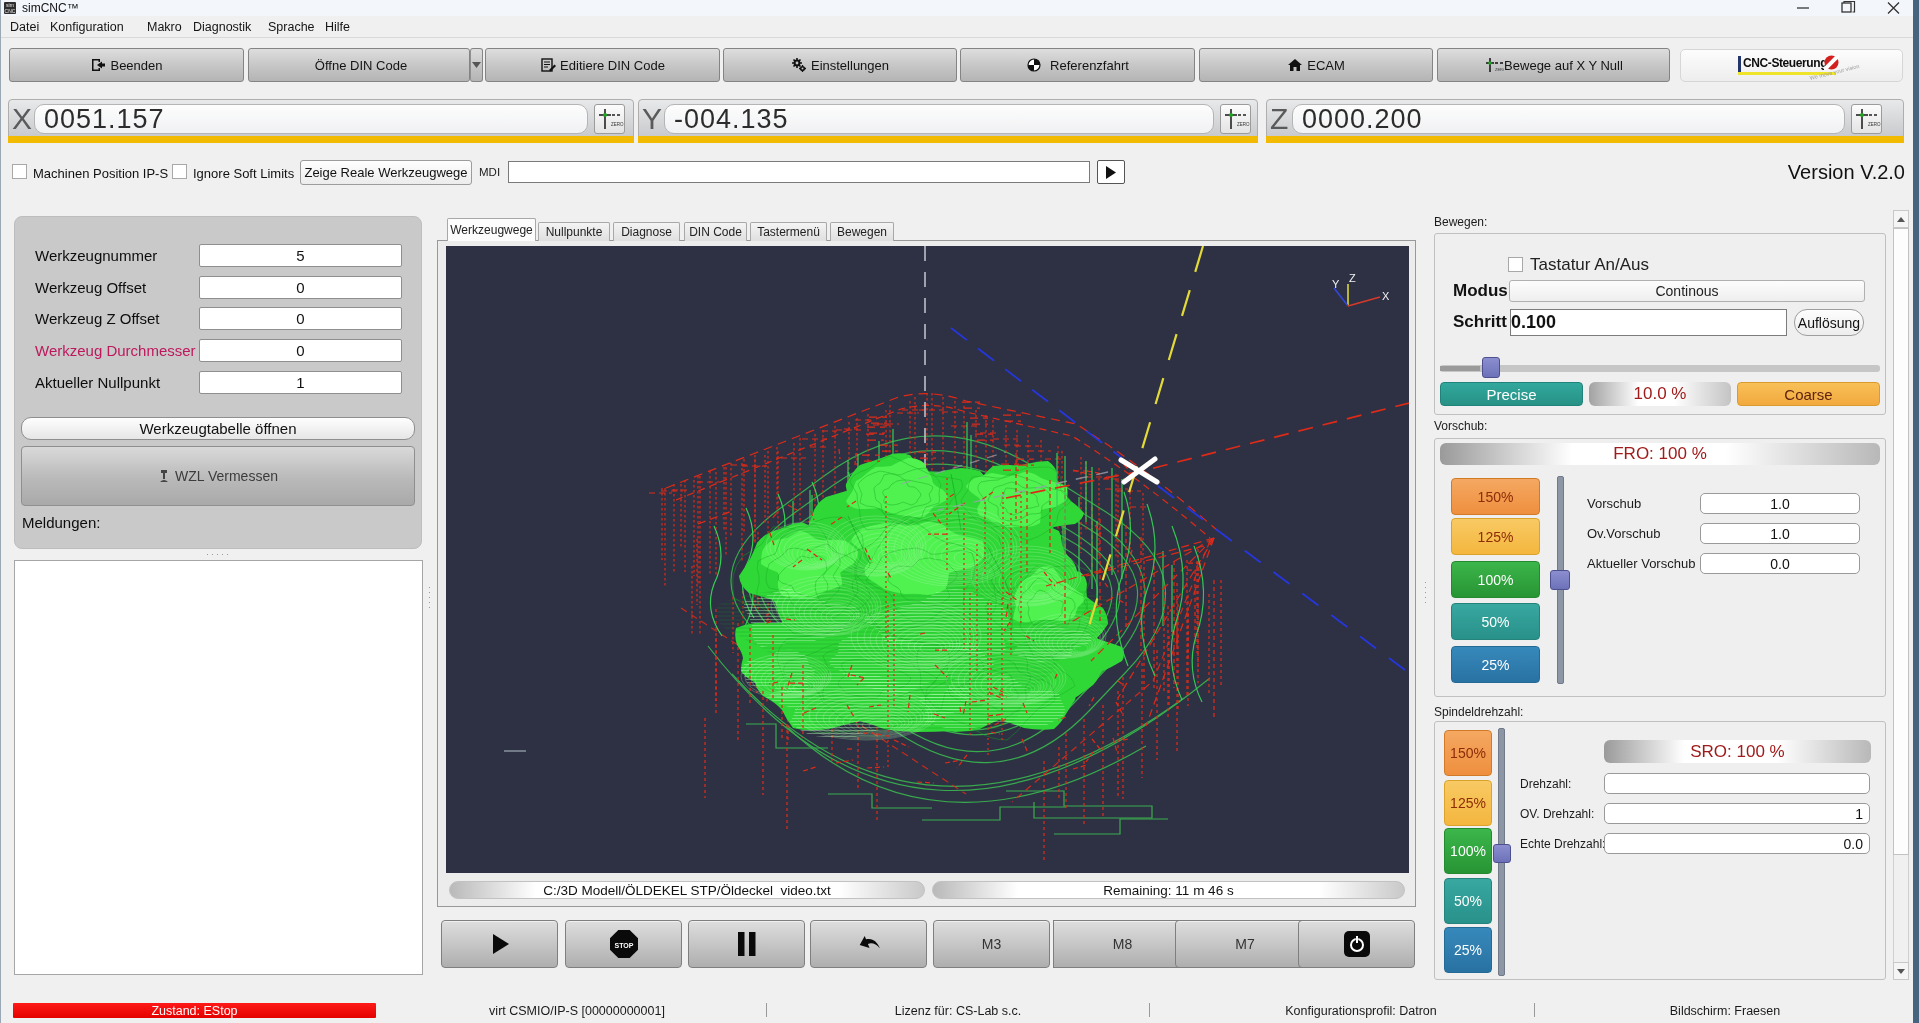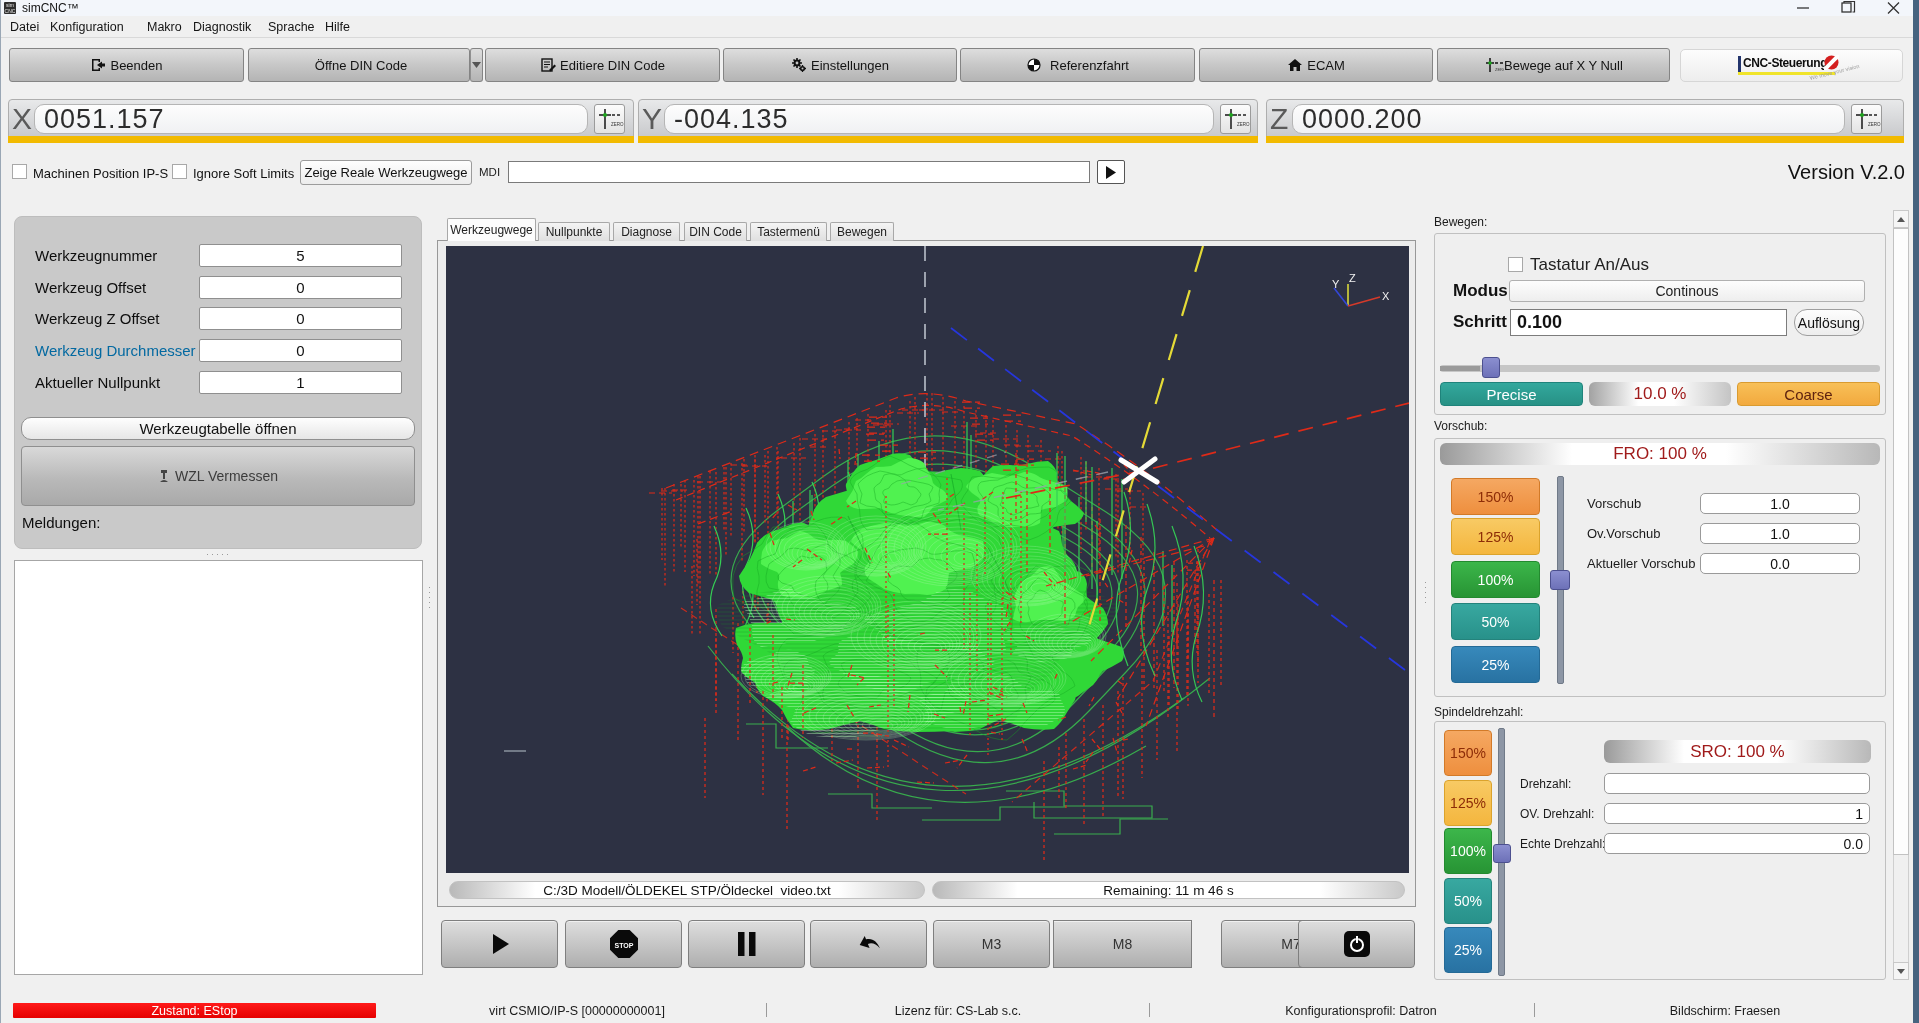--- a/index.html
+++ b/index.html
@@ -169,21 +169,21 @@
     </svg>
   </div>
 <div class="abs" style="left:1700px;top:161px;width:205px;font-size:20px;color:#111;text-align:right">Version V.2.0</div>
 <div class="abs" style="left:14px;top:216px;width:408px;height:333px;background:#c9c9c9;border:1px solid #bdbdbd;border-radius:8px"></div>
 <div class="abs" style="left:35px;top:247px;font-size:15px;color:#0d0d0d">Werkzeugnummer</div>
 <div class="abs field" style="left:199px;top:244px;width:203px;height:23px">5</div>
 <div class="abs" style="left:35px;top:279px;font-size:15px;color:#0d0d0d">Werkzeug Offset</div>
 <div class="abs field" style="left:199px;top:276px;width:203px;height:23px">0</div>
 <div class="abs" style="left:35px;top:310px;font-size:15px;color:#0d0d0d">Werkzeug Z Offset</div>
 <div class="abs field" style="left:199px;top:307px;width:203px;height:23px">0</div>
-<div class="abs" style="left:35px;top:342px;font-size:15px;color:#0369a1">Werkzeug Durchmesser</div>
+<div class="abs" style="left:35px;top:342px;font-size:15px;color:#be185d">Werkzeug Durchmesser</div>
 <div class="abs field" style="left:199px;top:339px;width:203px;height:23px">0</div>
 <div class="abs" style="left:35px;top:374px;font-size:15px;color:#0d0d0d">Aktueller Nullpunkt</div>
 <div class="abs field" style="left:199px;top:371px;width:203px;height:23px">1</div>
 <div class="abs" style="left:21px;top:417px;width:394px;height:23px;background:linear-gradient(#fefefe,#e6e6e6);border:1px solid #8f8f8f;border-radius:10px;display:flex;align-items:center;justify-content:center;font-size:15px">Werkzeugtabelle öffnen</div>
 <div class="abs" style="left:21px;top:446px;width:394px;height:60px;background:linear-gradient(#d9d9d9,#b9b9b9 55%,#a9a9a9);border:1px solid #8f8f8f;border-radius:4px;display:flex;align-items:center;justify-content:center;font-size:14px;color:#3c3c3c">
 <svg width="12" height="14" style="margin-right:5px">
       <g fill="#444">
         <rect x="3" y="1" width="6" height="3"></rect>
         <rect x="5" y="4" width="2" height="6"></rect>
         <path d="M2 13 Q6 9 10 13 Z"></path>
@@ -782,39 +782,39 @@
         <path d="M10 2 L2 8.5 L10 15 V10.5 C14.5 10.5 17.5 13.5 19.5 19 C19.5 12 16.5 6.2 10 5.6 Z" fill="#0a0a0a"></path>
       </g>
     </svg>
   </div>
 <div class="abs" style="left:933px;top:920px;width:117px;height:48px;background:linear-gradient(#dedede,#c6c6c6 50%,#aeaeae);border:1px solid #7f7f7f;border-radius:4px;box-shadow:inset 0 1px 0 #f0f0f0;display:flex;align-items:center;justify-content:center">
     <span style="font-size:14px;color:#333">M3</span>
   </div>
 <div class="abs" style="left:1053px;top:920px;width:139px;height:48px;background:linear-gradient(#dedede,#c6c6c6 50%,#aeaeae);border:1px solid #7f7f7f;border-radius:0;box-shadow:inset 0 1px 0 #f0f0f0;display:flex;align-items:center;justify-content:center">
     <span style="font-size:14px;color:#333">M8</span>
   </div>
-<div class="abs" style="left:1221px;top:920px;width:140px;height:48px;background:linear-gradient(#dedede,#c6c6c6 50%,#aeaeae);border:1px solid #7f7f7f;border-radius:4px;box-shadow:inset 0 1px 0 #f0f0f0;display:flex;align-items:center;justify-content:center">
+<div class="abs" style="left:1175px;top:920px;width:140px;height:48px;background:linear-gradient(#dedede,#c6c6c6 50%,#aeaeae);border:1px solid #7f7f7f;border-radius:4px;box-shadow:inset 0 1px 0 #f0f0f0;display:flex;align-items:center;justify-content:center">
     <span style="font-size:14px;color:#333">M7</span>
   </div>
 <div class="abs" style="left:1298px;top:920px;width:117px;height:48px;background:linear-gradient(#dedede,#c6c6c6 50%,#aeaeae);border:1px solid #7f7f7f;border-radius:4px;box-shadow:inset 0 1px 0 #f0f0f0;display:flex;align-items:center;justify-content:center">
     <svg width="26" height="26">
       <rect x="0" y="0" width="26" height="26" rx="5" fill="#0a0a0a"></rect>
       <circle cx="13" cy="14" r="6" fill="none" stroke="#fff" stroke-width="2"></circle>
       <rect x="11.8" y="4" width="2.4" height="8" fill="#0a0a0a"></rect>
       <rect x="12" y="5" width="2" height="7" fill="#fff"></rect>
     </svg>
   </div>
 <div class="grplab" style="left:1432px;top:215px">Bewegen:</div>
 <div class="grp" style="left:1434px;top:233px;width:452px;height:182px"></div>
 <div class="abs" style="left:1508px;top:257px;width:15px;height:15px;background:#fff;border:1px solid #a8a8a8"></div>
 <div class="abs" style="left:1530px;top:255px;font-size:17px;color:#222">Tastatur An/Aus</div>
 <div class="abs" style="left:1453px;top:281px;font-size:17px;font-weight:bold">Modus</div>
 <div class="abs" style="left:1509px;top:280px;width:356px;height:22px;background:linear-gradient(#fdfdfd,#eeeeee);border:1px solid #b0b0b0;border-radius:3px;display:flex;align-items:center;justify-content:center;font-size:14px;color:#222">Continous</div>
 <div class="abs" style="left:1453px;top:312px;font-size:17px;font-weight:bold">Schritt</div>
-<div class="abs" style="left:1510px;top:309px;width:277px;height:27px;background:#fff;border:1px solid #7c7c7c;display:flex;align-items:center;font-size:18px;font-weight:bold;padding-left:6px">0.100</div>
+<div class="abs" style="left:1510px;top:309px;width:277px;height:27px;background:#fff;border:1px solid #7c7c7c;display:flex;align-items:center;font-size:18px;font-weight:bold;">0.100</div>
 <div class="abs" style="left:1794px;top:309px;width:70px;height:27px;background:linear-gradient(#fdfdfd,#ededed);border:1px solid #9e9e9e;border-radius:13px;display:flex;align-items:center;justify-content:center;font-size:14px">Auflösung</div>
 <div class="abs" style="left:1440px;top:365px;width:440px;height:7px;background:#c6c6c6;border-radius:3px"></div>
 <div class="abs" style="left:1440px;top:366px;width:40px;height:5px;background:#9a9a9a"></div>
 <div class="abs" style="left:1482px;top:357px;width:18px;height:21px;background:linear-gradient(#8b8fd0,#6d71b8);border:1px solid #4c508f;border-radius:3px"></div>
 <div class="pctbtn" style="left:1440px;top:382px;width:143px;height:24px;background:linear-gradient(#33a89d,#279185);border:1px solid #1f837b;color:#fff;font-size:15px">Precise</div>
 <div class="pctbtn" style="left:1589px;top:382px;width:142px;height:24px;background:linear-gradient(90deg,#a2a2a2,#fff 35%,#fff 60%,#c4c4c4);border-radius:6px;color:#a01b1b;font-size:17px">10.0 %</div>
 <div class="pctbtn" style="left:1737px;top:382px;width:143px;height:24px;background:linear-gradient(#f8c058,#f2a93e);border:1px solid #d99b30;color:#5f2310;font-size:15px">Coarse</div>
 <div class="grplab" style="left:1432px;top:419px">Vorschub:</div>
 <div class="grp" style="left:1434px;top:438px;width:452px;height:259px"></div>
 <div class="pctbtn" style="left:1440px;top:443px;width:440px;height:22px;background:linear-gradient(90deg,#9a9a9a,#fff 30%,#fff 65%,#b8b8b8);border-radius:6px;color:#a01b1b;font-size:17px">FRO: 100 %</div>

